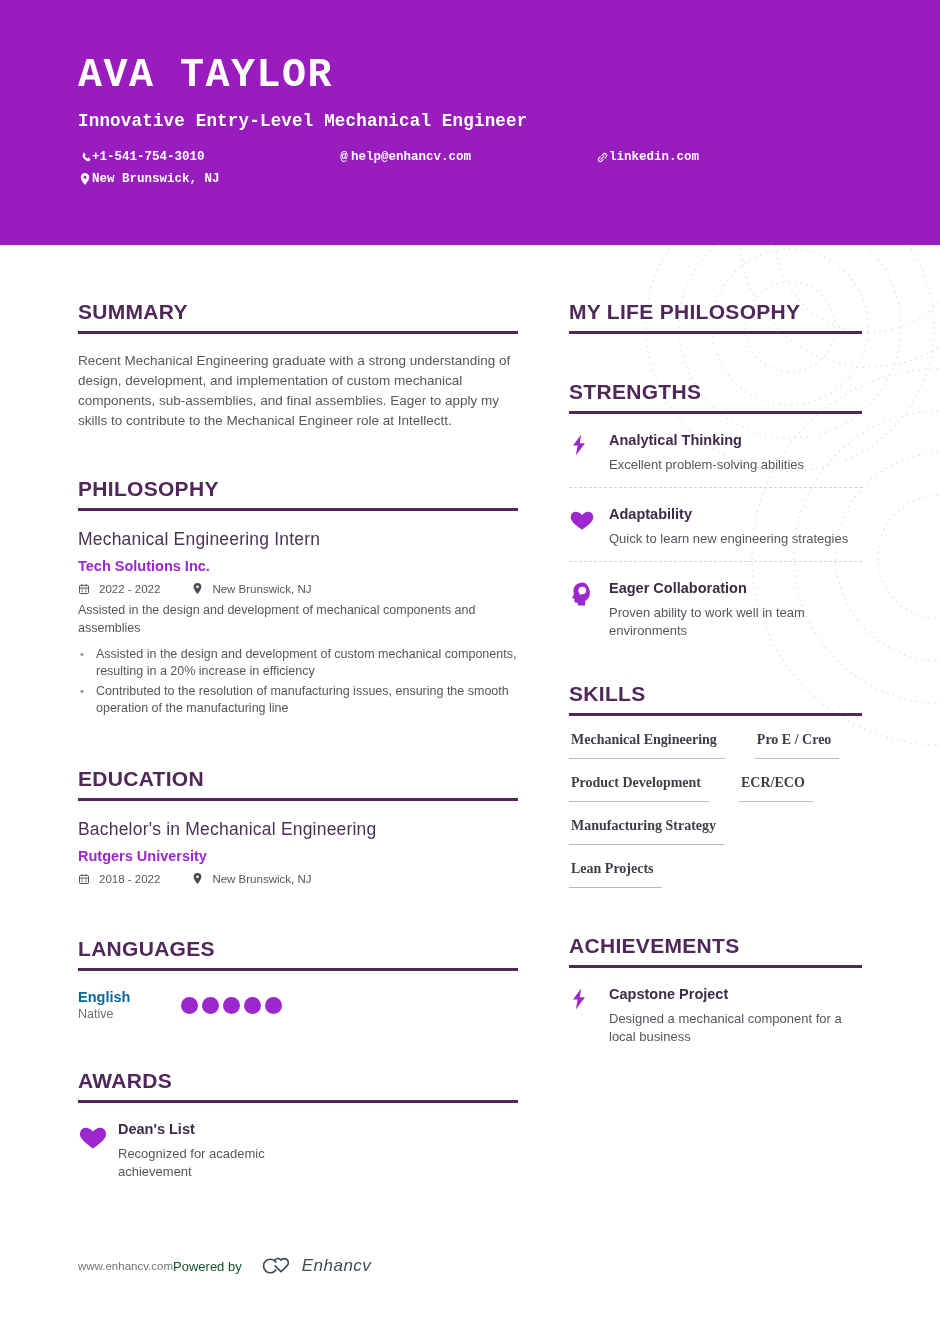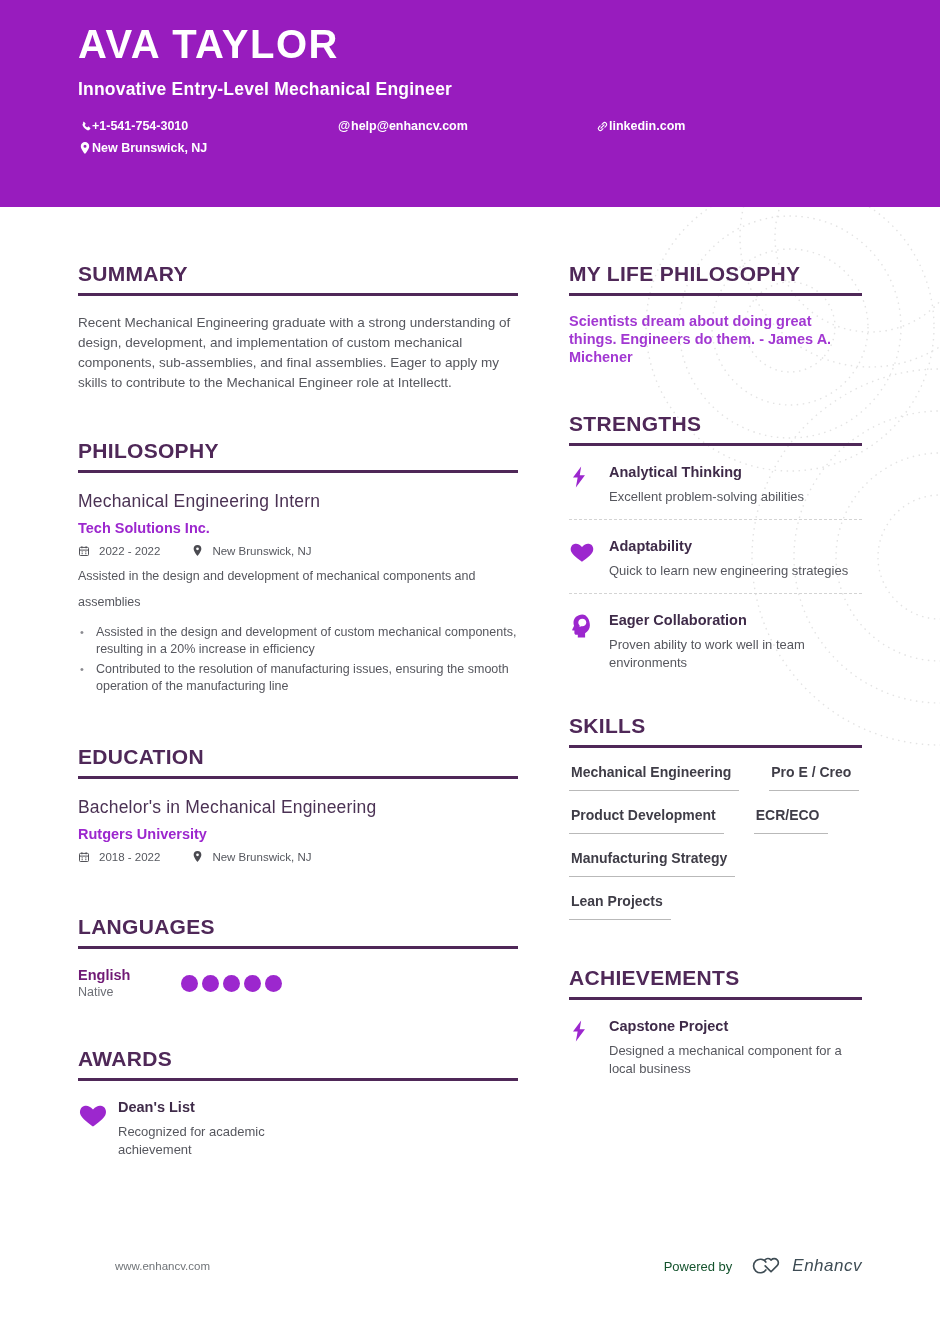--- a/index.html
+++ b/index.html
@@ -6,22 +6,22 @@
   html,body { background:#fff; }
   .page {
     position:relative; width:940px; height:1330px; margin:0 auto;
     background:#ffffff; overflow:hidden;
     font-family:"Liberation Sans", sans-serif; color:#56575e;
   }
   
   .deco { position:absolute; top:207px; right:0; pointer-events:none; z-index:0; }
   
   .header {
-    position:relative; z-index:2; width:100%; height:207px;
-    background:#981cbe; color:#fff; padding:24px 78px 0 78px;
+    position:relative; z-index:2; width:100%; height:245px;
+    background:#981cbe; color:#fff; padding:56px 78px 0 78px;font-family:Liberation Mono, monospace;
   }
   .name { font-size:40px; font-weight:bold; letter-spacing:1.5px; line-height:1; }
   .headline { font-size:17.5px; font-weight:bold; letter-spacing:.2px; margin-top:15px; }
   .contacts { margin-top:15px; display:flex; flex-wrap:wrap; }
   .contact { display:flex; align-items:center; gap:0; font-size:12.5px; font-weight:bold; height:22px; }
   .contact.w1 { width:259px; } .contact.w2 { width:258px; }
   .contact .cicon { display:inline-flex; width:14px; justify-content:center; }
   .contact-row2 { width:100%; }
   
   .content { position:relative; z-index:1; display:flex; padding:55px 78px 0 78px; }
@@ -33,51 +33,51 @@
     font-size:21px; font-weight:bold; letter-spacing:.3px; color:#4f2858;
     padding-bottom:7px; border-bottom:3px solid #4f2858;
   }
   
   .summary-text { margin-top:17px; font-size:13.5px; line-height:20px; color:#56575e; }
   
   .job-title { margin-top:18px; font-size:17.5px; color:#4b3254; letter-spacing:.2px; }
   .company { margin-top:8px; font-size:14.5px; font-weight:bold; color:#9c27ce; }
   .meta-row { margin-top:8px; display:flex; align-items:flex-end; gap:9px; font-size:11.5px; color:#55575e; }
   .meta-row .gap { width:14px; }
-  .job-desc { margin-top:6px; font-size:12.5px; line-height:26px; color:#56575e; }
+  .job-desc { margin-top:6px; font-size:12.5px; line-height:18px; color:#56575e; }
   ul.bullets { margin-top:9px; list-style:none; }
   ul.bullets li { position:relative; padding-left:18px; font-size:12.5px; line-height:17px; margin-bottom:3px; color:#56575e; }
   ul.bullets li::before { content:"•"; position:absolute; left:2px; top:0; color:#8a8a90; font-size:11px; }
   
   .lang-row { margin-top:18px; display:flex; align-items:center; }
   .lang-names { width:103px; }
-  .lang-name { font-size:14.5px; font-weight:bold; color:#701a75; }
+  .lang-name { font-size:14.5px; font-weight:bold; color:#0369a1; }
   .lang-level { font-size:12.5px; color:#6d6f76; margin-top:2px; }
   .dots { display:flex; gap:4px; }
   .dot { width:17px; height:17px; border-radius:50%; background:#9c27ce; }
   
   .ic-item { display:flex; margin-top:18px; }
   .ic-item .ic { width:40px; flex:none; padding-top:1px; }
   .ic-title { font-size:14.5px; font-weight:bold; color:#3f2b49; }
   .ic-desc { margin-top:8px; font-size:13px; line-height:18px; color:#56575e; }
   .awards .ic-desc { max-width:210px; }
   .divider { border-bottom:1px dashed #d4d4d4; margin:13px 0 0 0; }
   
   .quote { margin-top:16px; font-size:14.5px; font-weight:bold; line-height:18px; color:#a238d2; }
   
-  .skills-rows { margin-top:6px; }
+  .skills-rows { margin-top:6px;font-family:Liberation Serif, serif; }
   .skill-row { display:flex; gap:30px; margin-top:16px; }
   .skill {
     font-size:14px; font-weight:bold; color:#3f3d47;
     border-bottom:1px solid #b9b9b9; padding:0 8px 10px 2px;
   }
   
   .footer {
     position:absolute; z-index:1; left:78px; right:78px; bottom:52px;
-    display:flex; justify-content:space-between; align-items:center;margin-left:37px;
+    display:flex; align-items:center;
   }
   .footer-site { font-size:11.5px; color:#707478; }
   .powered { display:flex; align-items:center; gap:14px; }
   .powered-label { font-size:13px; color:#14532d; }
   .brand-wrap { display:flex; align-items:center; gap:8px; color:#3e4c54;font-style:italic; }
   .brand-name { font-size:17px; letter-spacing:.5px; color:#3e4c54; }
   svg { display:block; }
 </style>
 </head>
 <body>
@@ -229,21 +229,20 @@
           </div>
         </div>
       </section>
 
     </div>
 
     <div class="col-right">
 
       <section class="first">
         <div class="sec-h">MY LIFE PHILOSOPHY</div>
-        <p class="quote">Scientists dream about doing great things. Engineers do them. - James A. Michener</p>
       </section>
 
       <section>
         <div class="sec-h">STRENGTHS</div>
 
         <div class="ic-item">
           <span class="ic">
             <svg width="19" height="24" viewBox="0 0 20 24">
                 <path fill="#9c27ce" d="M12.8 1 4.2 12.6h4.9L7.2 23l9.6-12.9h-5.5L12.8 1z"></path>
               </svg>

